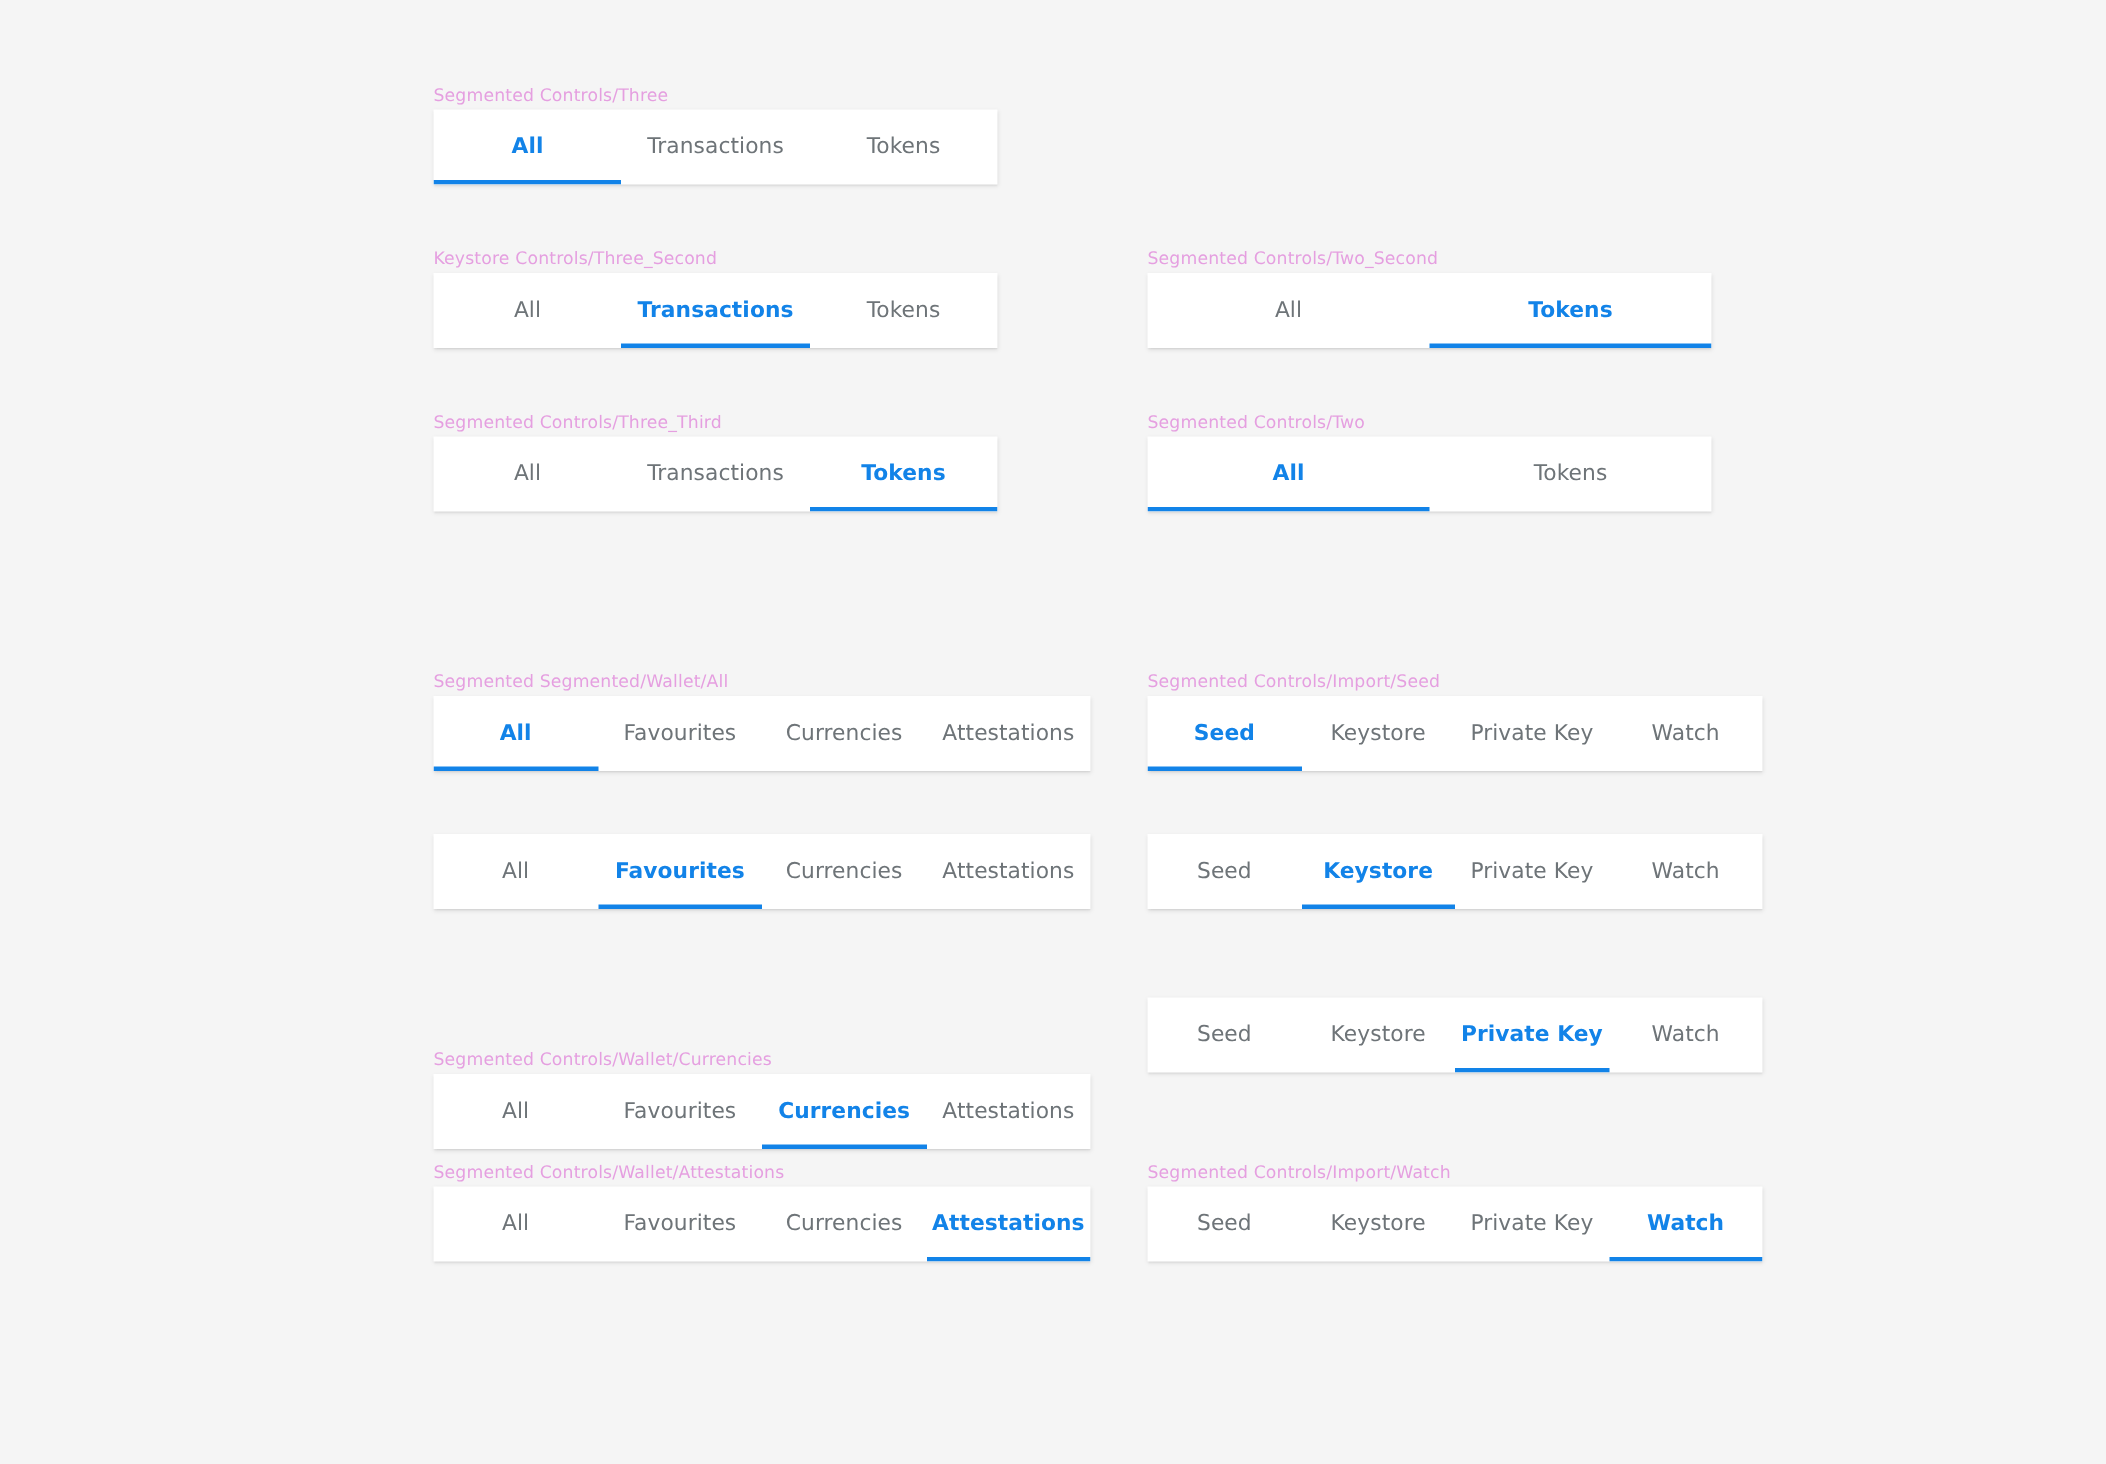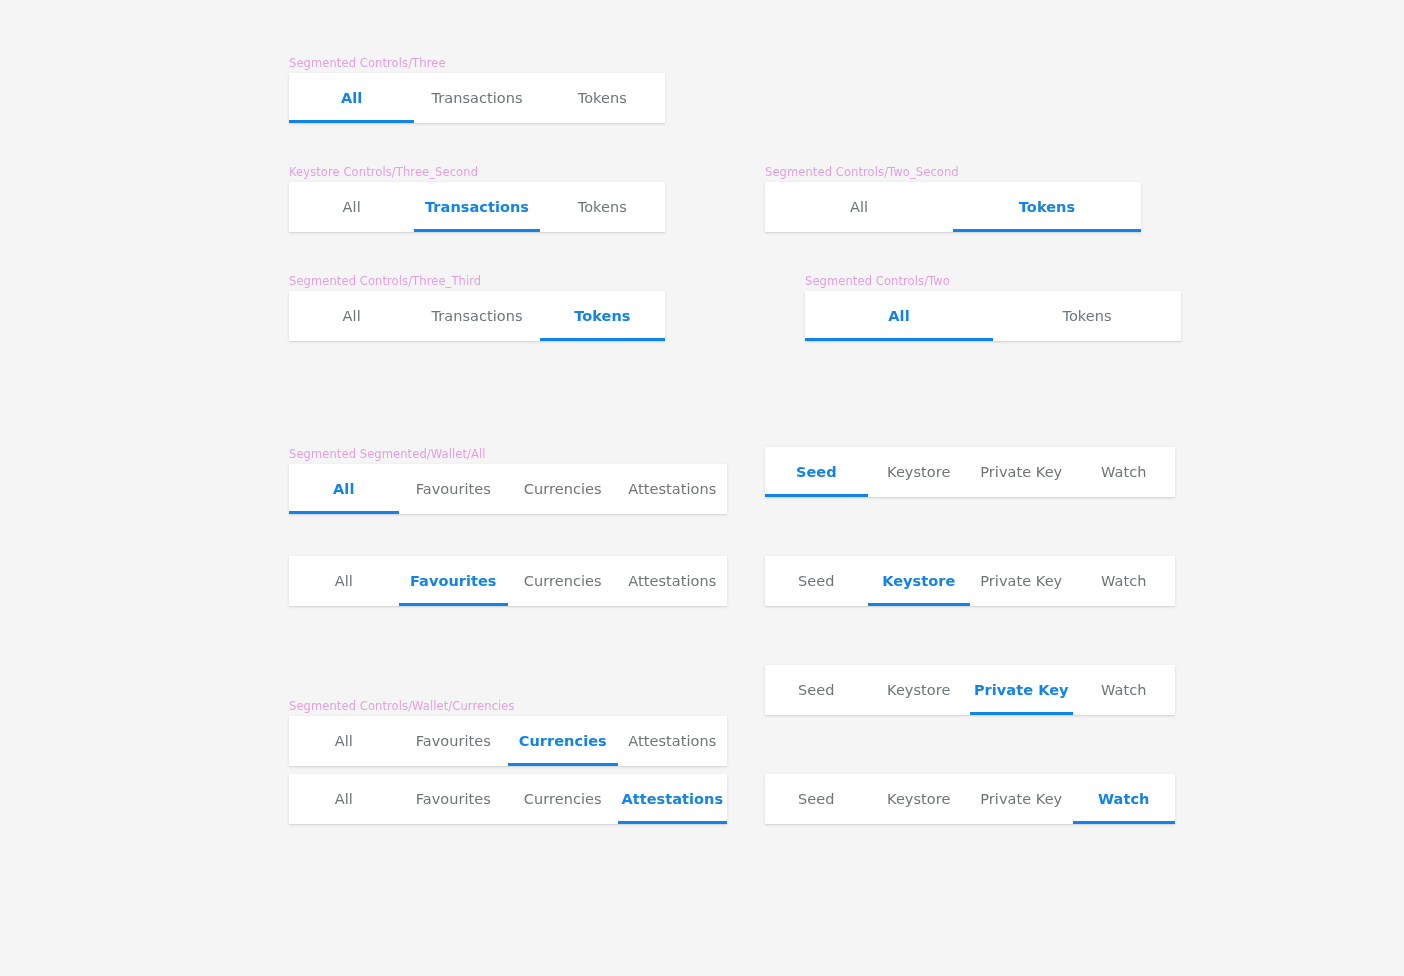--- a/index.html
+++ b/index.html
@@ -143,21 +143,21 @@
         </div>
         <div class="seg-tab">
           <span class="seg-tab-label" style="color: rgb(110, 116, 120);">Transactions</span>
         </div>
         <div class="seg-tab active">
           <span class="seg-tab-label" style="color: rgb(18, 131, 232);">Tokens</span>
           <div class="seg-underline" style="background: rgb(18, 131, 232);"></div>
         </div>
       </div>
     </div>
-    <div class="component" style="left: 805px; top: 274px; width: 449px;">
+    <div class="component" style="left: 765px; top: 274px; width: 449px;">
       <div class="component-label" style="color: rgb(229, 159, 224);">Segmented Controls/Two</div>
       <div class="seg-card" style="width: 376px; height: 50px; background: rgb(255, 255, 255);">
         <div class="seg-tab active">
           <span class="seg-tab-label" style="color: rgb(18, 131, 232);">All</span>
           <div class="seg-underline" style="background: rgb(18, 131, 232);"></div>
         </div>
         <div class="seg-tab">
           <span class="seg-tab-label" style="color: rgb(110, 116, 120);">Tokens</span>
         </div>
       </div>
@@ -174,20 +174,21 @@
         </div>
         <div class="seg-tab">
           <span class="seg-tab-label" style="color: rgb(110, 116, 120);">Currencies</span>
         </div>
         <div class="seg-tab">
           <span class="seg-tab-label" style="color: rgb(110, 116, 120);">Attestations</span>
         </div>
       </div>
     </div>
     <div class="component" style="left: 765px; top: 447px; width: 410px;">
+      <div class="component-label" style="color: rgb(229, 159, 224);">Segmented Controls/Import/Seed</div>
       <div class="seg-card" style="width: 410px; height: 50px; background: rgb(255, 255, 255);">
         <div class="seg-tab active">
           <span class="seg-tab-label" style="color: rgb(18, 131, 232);">Seed</span>
           <div class="seg-underline" style="background: rgb(18, 131, 232);"></div>
         </div>
         <div class="seg-tab">
           <span class="seg-tab-label" style="color: rgb(110, 116, 120);">Keystore</span>
         </div>
         <div class="seg-tab">
           <span class="seg-tab-label" style="color: rgb(110, 116, 120);">Private Key</span>
@@ -260,37 +261,39 @@
         <div class="seg-tab active">
           <span class="seg-tab-label" style="color: rgb(18, 131, 232);">Private Key</span>
           <div class="seg-underline" style="background: rgb(18, 131, 232);"></div>
         </div>
         <div class="seg-tab">
           <span class="seg-tab-label" style="color: rgb(110, 116, 120);">Watch</span>
         </div>
       </div>
     </div>
     <div class="component" style="left: 289px; top: 774px; width: 438px;">
+      <div class="component-label" style="color: rgb(229, 159, 224);">Segmented Controls/Wallet/Attestations</div>
       <div class="seg-card" style="width: 438px; height: 50px; background: rgb(255, 255, 255);">
         <div class="seg-tab">
           <span class="seg-tab-label" style="color: rgb(110, 116, 120);">All</span>
         </div>
         <div class="seg-tab">
           <span class="seg-tab-label" style="color: rgb(110, 116, 120);">Favourites</span>
         </div>
         <div class="seg-tab">
           <span class="seg-tab-label" style="color: rgb(110, 116, 120);">Currencies</span>
         </div>
         <div class="seg-tab active">
           <span class="seg-tab-label" style="color: rgb(18, 131, 232);">Attestations</span>
           <div class="seg-underline" style="background: rgb(18, 131, 232);"></div>
         </div>
       </div>
     </div>
     <div class="component" style="left: 765px; top: 774px; width: 410px;">
+      <div class="component-label" style="color: rgb(229, 159, 224);">Segmented Controls/Import/Watch</div>
       <div class="seg-card" style="width: 410px; height: 50px; background: rgb(255, 255, 255);">
         <div class="seg-tab">
           <span class="seg-tab-label" style="color: rgb(110, 116, 120);">Seed</span>
         </div>
         <div class="seg-tab">
           <span class="seg-tab-label" style="color: rgb(110, 116, 120);">Keystore</span>
         </div>
         <div class="seg-tab">
           <span class="seg-tab-label" style="color: rgb(110, 116, 120);">Private Key</span>
         </div>

